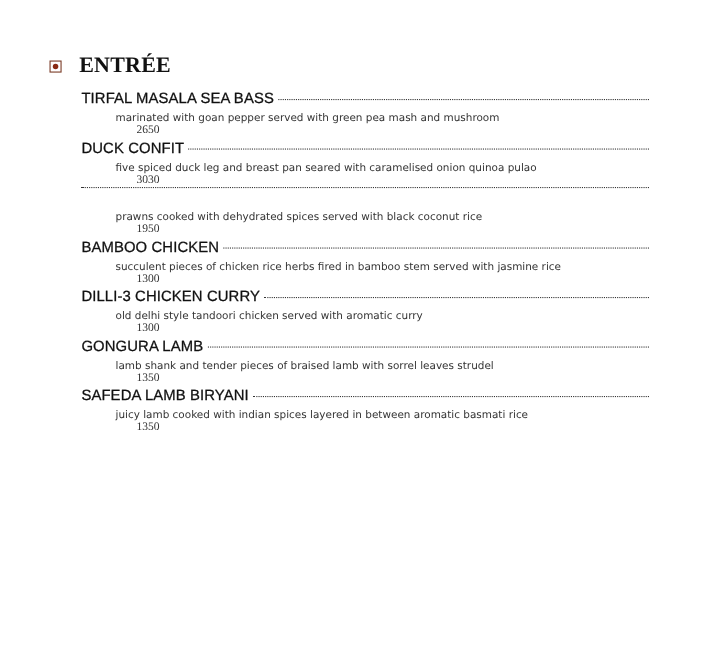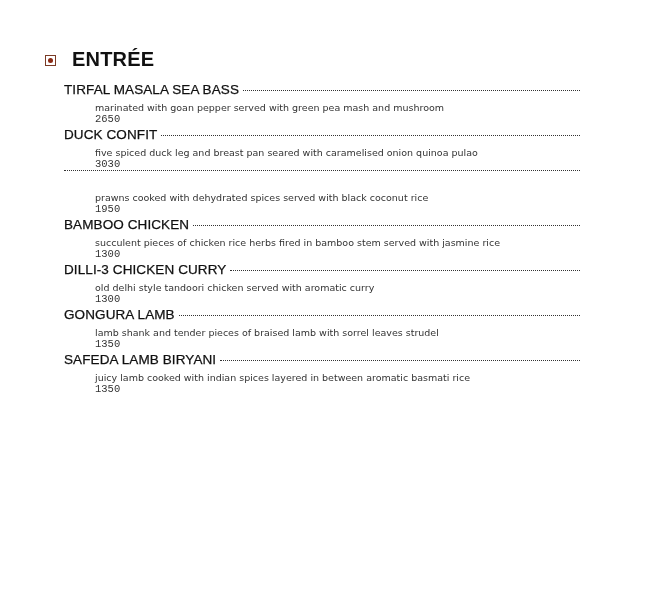--- a/index.html
+++ b/index.html
@@ -33,29 +33,29 @@
       margin-right: 16px;
       margin-top: 2px;
     }
     .bullet-icon .dot {
       width: 5px;
       height: 5px;
       border-radius: 50%;
       background: #8a2a14;
     }
     .section-title {
-      font-family: Liberation Sans, sans-serif;
+      font-family: Liberation Serif, serif;
       font-weight: bold;
       font-size: 20px;
       letter-spacing: 0.2px;
       color: #111;
     }
     .menu-list {
       position: absolute;
-      left: 64px;
+      left: 74px;
       top: 82px;
       width: 518px;
     }
     .menu-item {
       height: 45px;
       position: relative;
     }
     .item-title-row {
       display: flex;
       align-items: baseline;
@@ -86,23 +86,24 @@
       margin-top: 2px;
       flex-direction: column;
     }
     .item-desc {
       font-family: "DejaVu Sans", sans-serif;
       font-size: 9.5px;
       color: #333;
       white-space: nowrap;
     }
     .item-price {
-      font-family: Liberation Mono, monospace;
+      font-family: Liberation Serif, serif;
       font-size: 10.5px;
       color: #333;
+      text-align: right;
       min-width: 40px;
     }
   </style>
 </head>
 <body>
 
 <div class="section-header">
   <span class="bullet-icon">
     <span class="dot"></span>
   </span>

